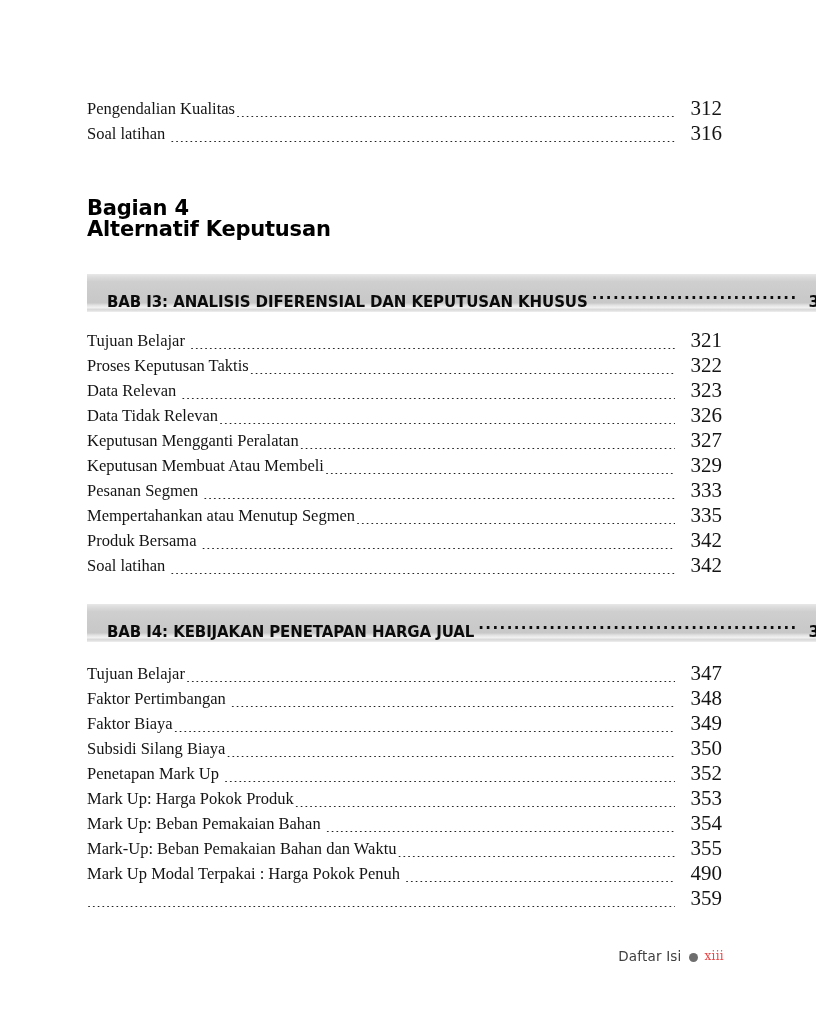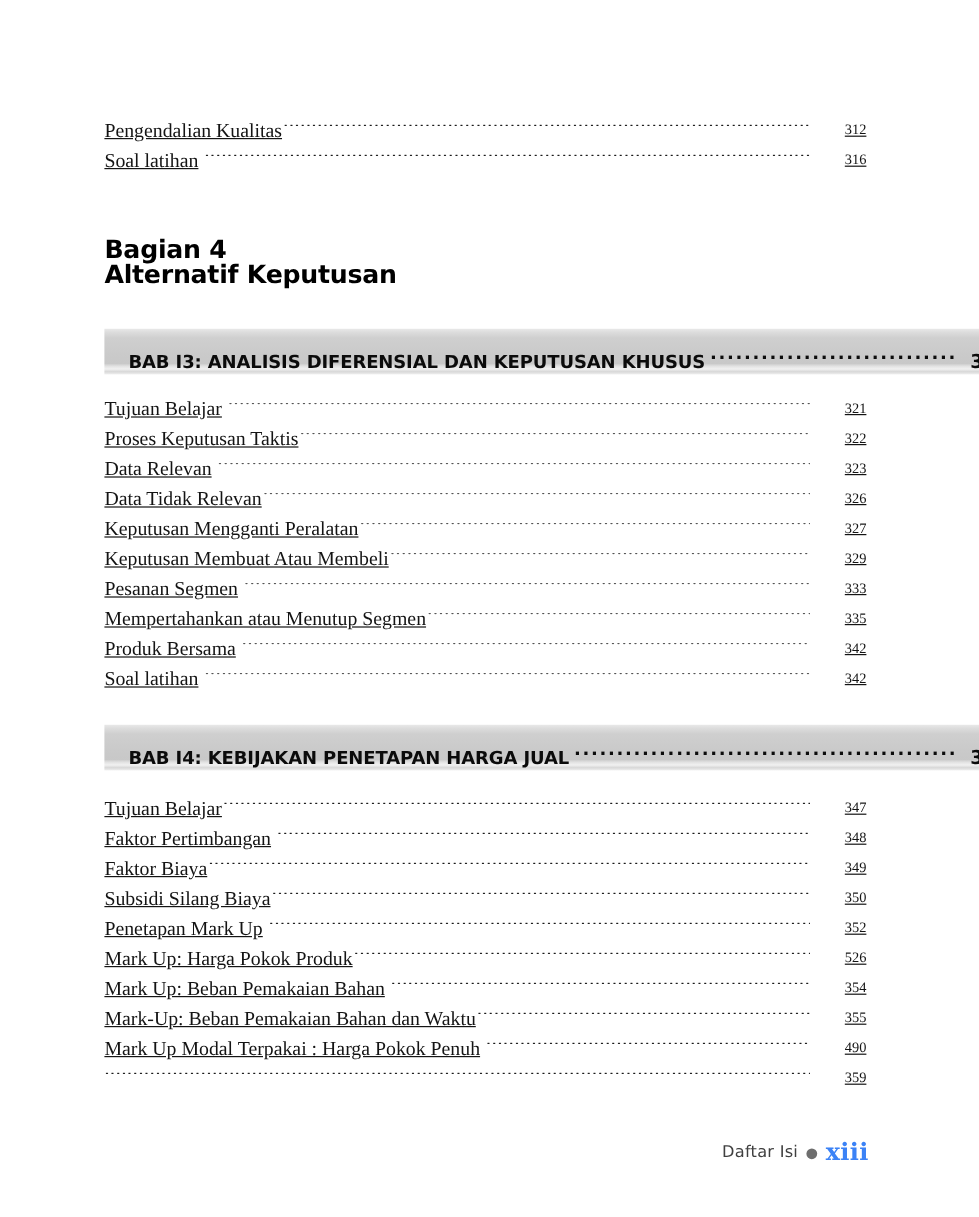--- a/index.html
+++ b/index.html
@@ -29,28 +29,27 @@
     left: 87px;
     top: 0;
     width: 637px;
   }
 
   
   .toc-list { margin: 0; padding: 0; }
 
   .toc-row {
     display: flex;
-    align-items: center;
+    align-items: flex-end;
     height: 25px;
     font-family: "Liberation Serif", serif;
     font-size: 16.5px;
     line-height: 25px;
     color: #141414;
     white-space: nowrap;
-    text-decoration: underline;
   }
   .toc-title {
     flex: 0 0 auto;
     padding-right: 1px;
   }
   .toc-title.sp { padding-right: 5px; }
 
   .toc-leader {
     flex: 1 1 auto;
     overflow: hidden;
@@ -67,21 +66,21 @@
     font-family: "Liberation Serif", serif;
     font-size: 16.5px;
     letter-spacing: 0.6px;
     color: #1c1c1c;
     white-space: nowrap;
   }
 
   .toc-page {
     flex: 0 0 44px;
     text-align: right;
-    font-size: 12px;
+    font-size: 21px;
     color: #141414;
     padding-right: 2px;
   }
 
   
   .part-heading {
     font-family: "DejaVu Sans", sans-serif;
     font-weight: bold;
     font-size: 21px;
     line-height: 21px;
@@ -175,23 +174,23 @@
     width: 9px;
     height: 9px;
     border-radius: 50%;
     background: #6e6e6e;
     display: inline-block;
     position: relative;
     top: 1px;
   }
   .footer-page {
     font-family: "DejaVu Serif", serif;
-    font-weight: bold;
-    font-size: 20px;
-    color: #3b82f6;
+    font-weight: normal;
+    font-size: 12px;
+    color: #ef4444;
     letter-spacing: 0.3px;
   }
 
   
   .blk { position: absolute; left: 0; width: 637px; }
 </style>
 </head>
 <body>
 
 <div class="page">
@@ -315,21 +314,21 @@
             <span class="toc-page">350</span>
           </div>
           <div class="toc-row">
             <span class="toc-title sp">Penetapan Mark Up</span>
             <span class="toc-leader"></span>
             <span class="toc-page">352</span>
           </div>
           <div class="toc-row">
             <span class="toc-title">Mark Up: Harga Pokok Produk</span>
             <span class="toc-leader"></span>
-            <span class="toc-page">526</span>
+            <span class="toc-page">353</span>
           </div>
           <div class="toc-row">
             <span class="toc-title sp">Mark Up: Beban Pemakaian Bahan</span>
             <span class="toc-leader"></span>
             <span class="toc-page">354</span>
           </div>
           <div class="toc-row">
             <span class="toc-title">Mark-Up: Beban Pemakaian Bahan dan Waktu</span>
             <span class="toc-leader"></span>
             <span class="toc-page">355</span>

